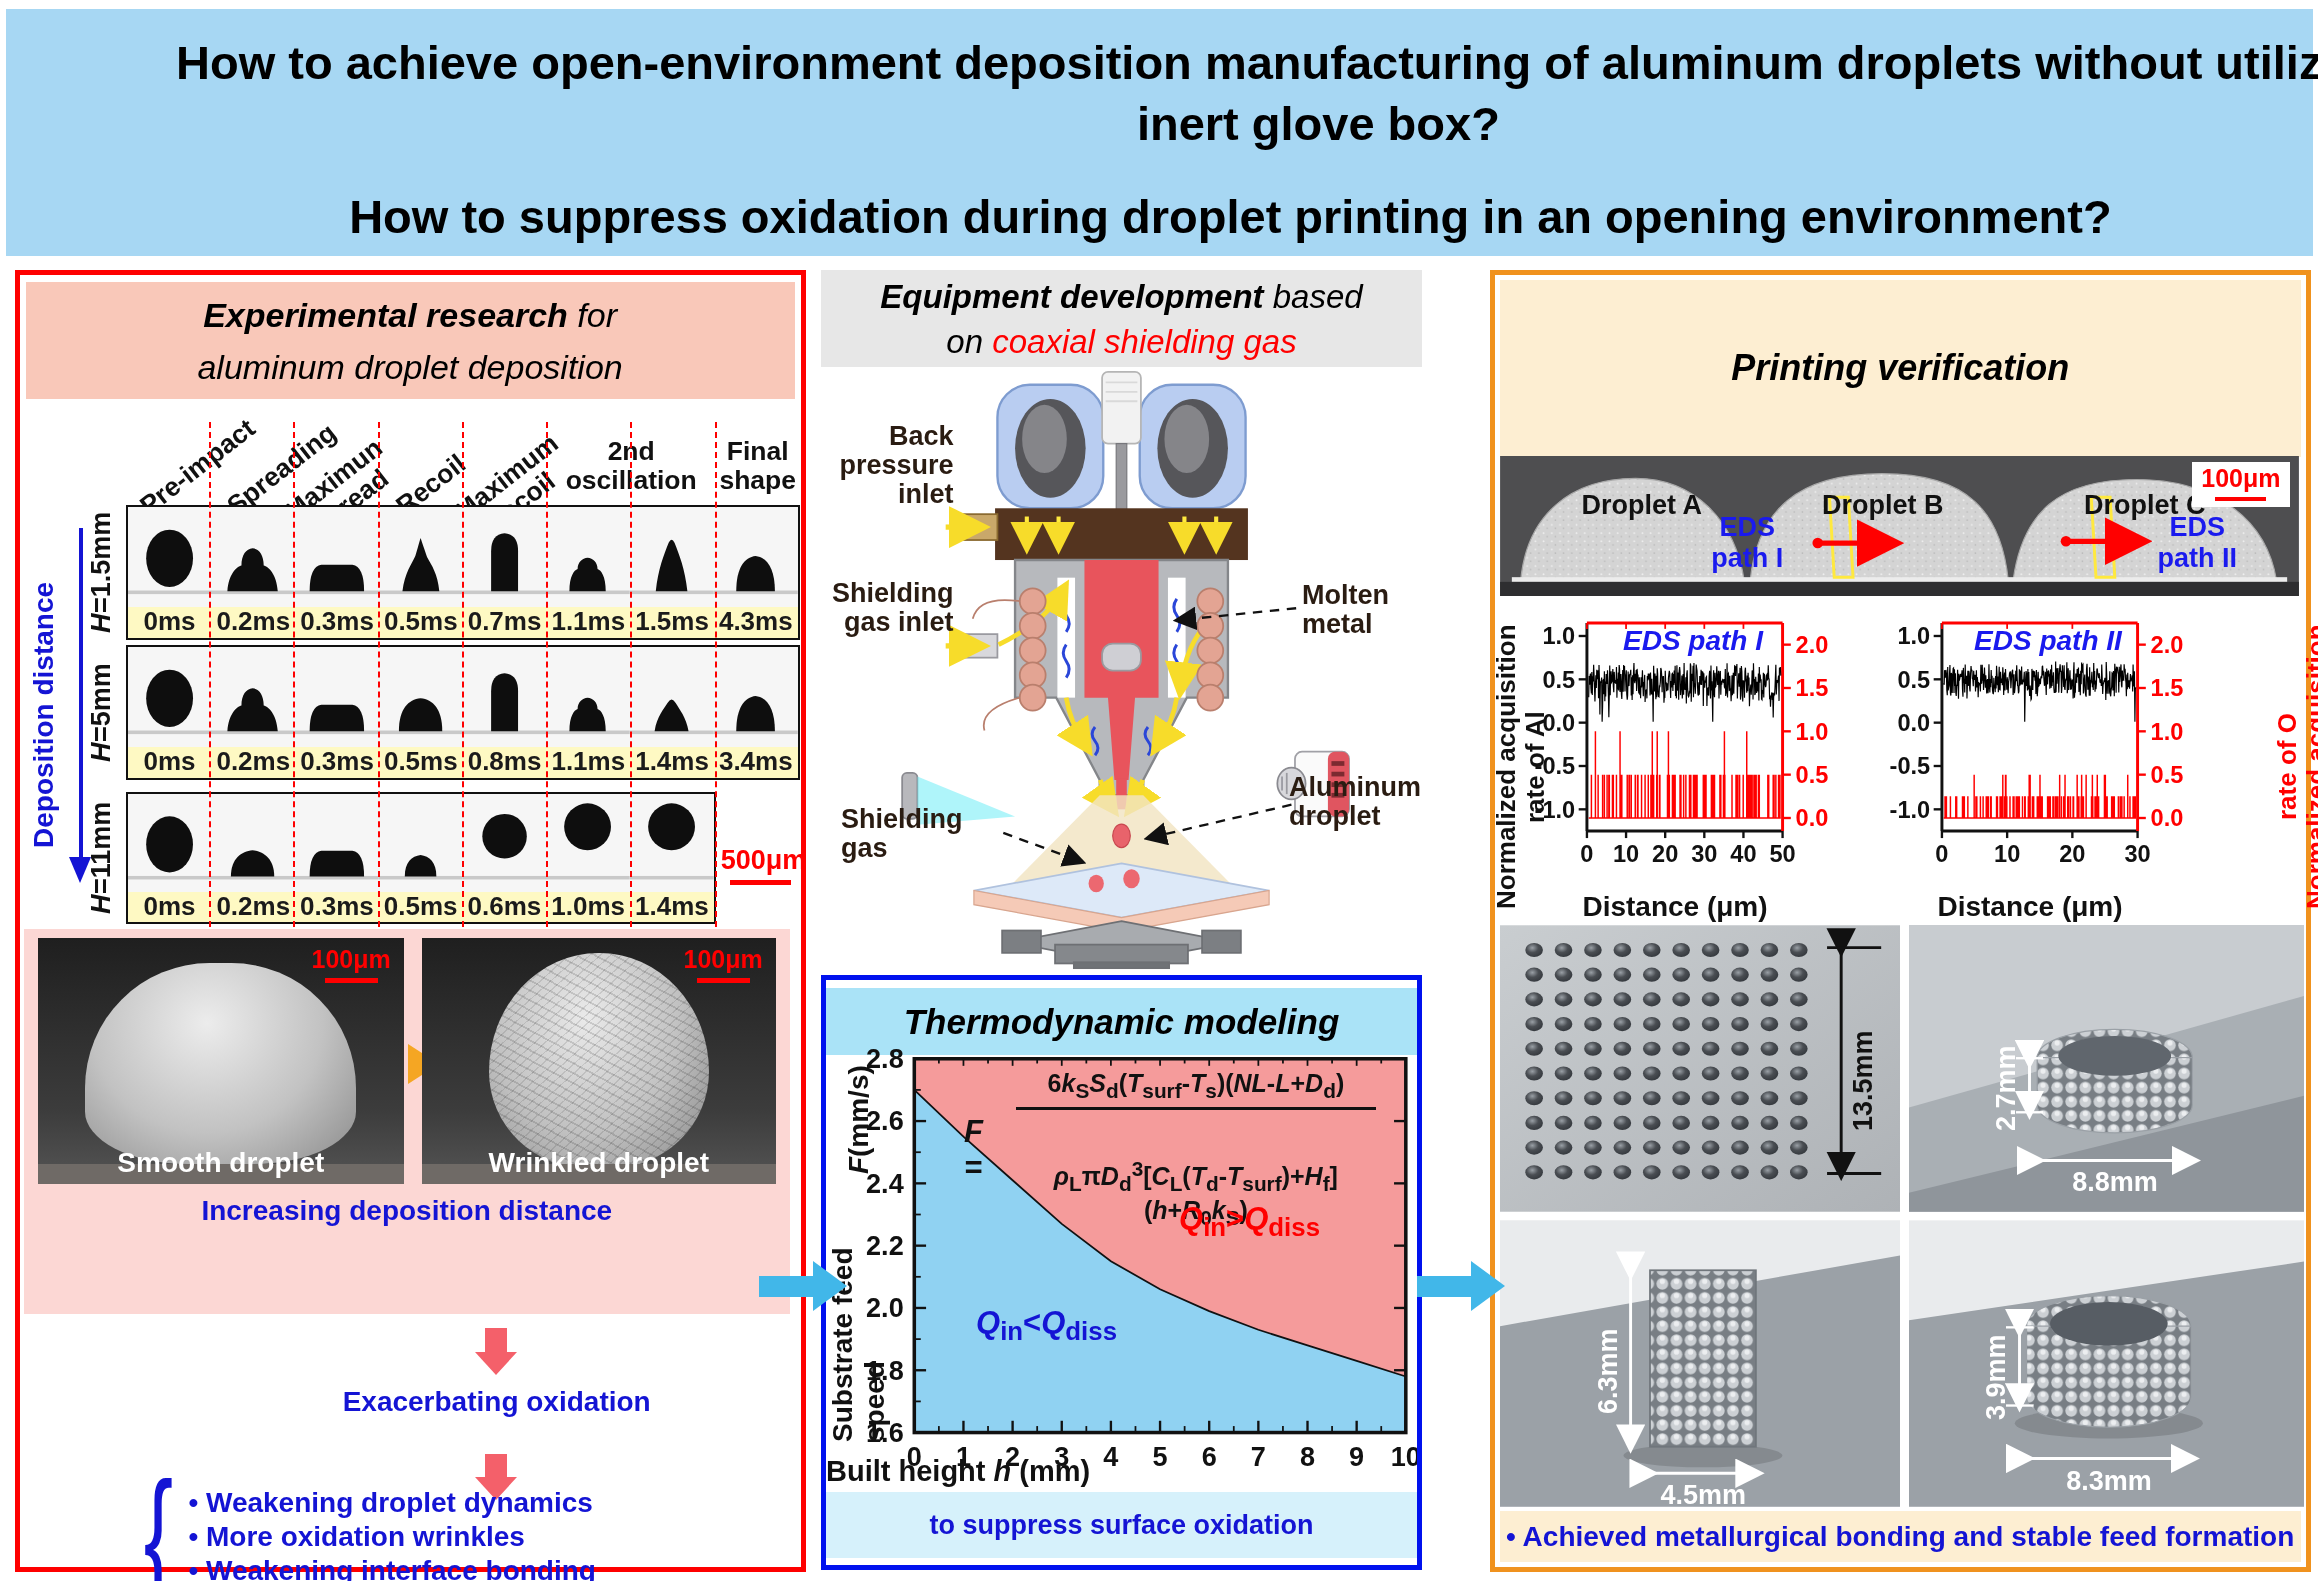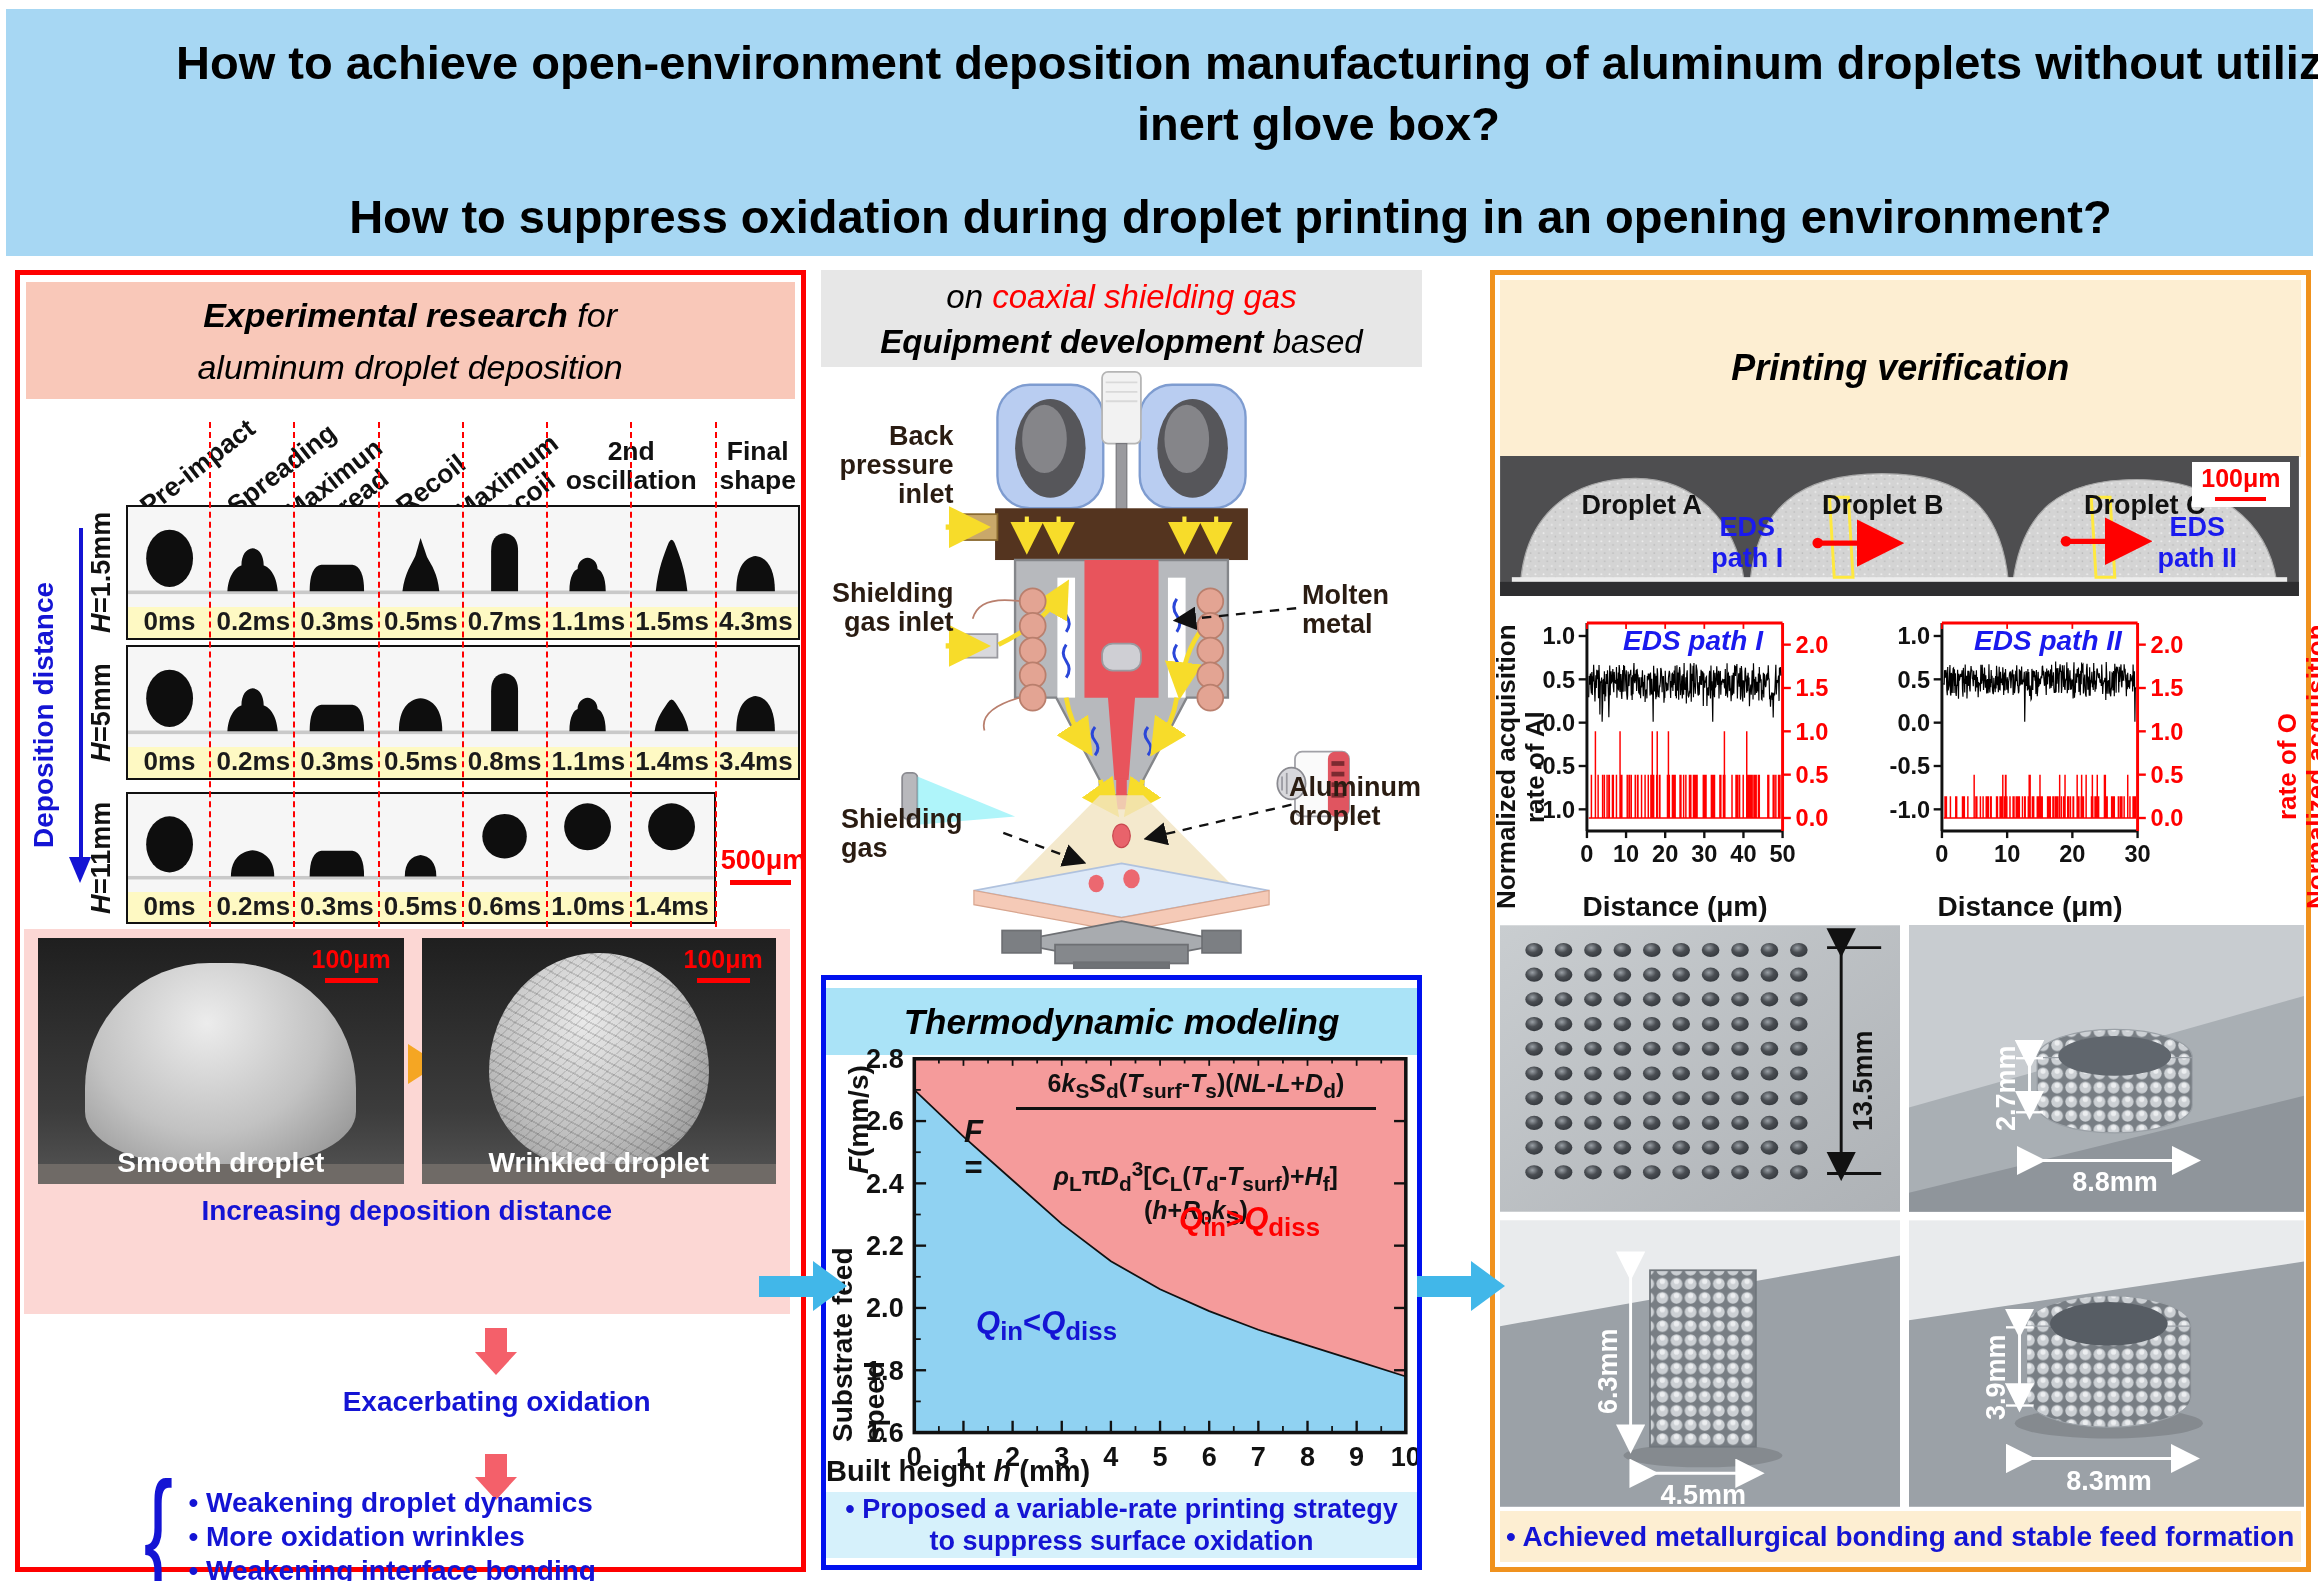--- a/index.html
+++ b/index.html
@@ -501,22 +501,22 @@
       <div id="brace">{</div>
       <ul>
         <li>• Weakening droplet dynamics</li>
         <li>• More oxidation wrinkles</li>
         <li>• Weakening interface bonding</li>
       </ul>
     </div>
   </div>
 
   <div id="mid-title" class="abs ctr">
+    <div><span class="b">Equipment development</span><span> based</span></div>
     <div><span>on </span><span class="red">coaxial shielding gas</span></div>
-    <div><span class="b">Equipment development</span><span> based</span></div>
   </div>
 
   <div id="equip" class="abs">
     <svg viewBox="0 0 1022 1026" width="601" height="604">
 
       <rect x="300" y="28" width="180" height="210" rx="55" fill="#b9cdf1" stroke="#7e9cd0" stroke-width="4"></rect>
       <rect x="542" y="28" width="180" height="210" rx="55" fill="#b9cdf1" stroke="#7e9cd0" stroke-width="4"></rect>
       <ellipse cx="390" cy="136" rx="60" ry="84" fill="#56565a"></ellipse>
       <ellipse cx="632" cy="136" rx="60" ry="84" fill="#56565a"></ellipse>
       <ellipse cx="380" cy="120" rx="38" ry="58" fill="#8d8d92" opacity=".85"></ellipse>
@@ -730,21 +730,20 @@
         <span class="frac">
           <div class="num">6<i>k</i><sub>S</sub><i>S</i><sub>d</sub>(<i>T</i><sub>surf</sub>-<i>T</i><sub>s</sub>)(<i>NL</i>-<i>L</i>+<i>D</i><sub>d</sub>)</div>
           <div class="den"><i>ρ</i><sub>L</sub>π<i>D</i><sub>d</sub><sup>3</sup>[<i>C</i><sub>L</sub>(<i>T</i><sub>d</sub>-<i>T</i><sub>surf</sub>)+<i>H</i><sub>f</sub>](<i>h</i>+<i>R</i><sub>0</sub><i>k</i><sub>S</sub>)</div>
         </span>
       </div>
       <div class="abs region-lab red" style="left:353px;top:154px;"><i>Q</i><sub>in</sub>&gt;<i>Q</i><sub>diss</sub></div>
       <div class="abs region-lab blue" style="left:150px;top:258px;"><i>Q</i><sub>in</sub>&lt;<i>Q</i><sub>diss</sub></div>
       <div id="thermo-xlabel" class="abs">Built height <i>h</i> (mm)</div>
     </div>
     <div id="thermo-foot" class="abs">
-      <div>• Proposed a variable-rate printing strategy</div>
       <div>to suppress surface oxidation</div>
     </div>
   </div>
 
   <div id="right-panel" class="abs">
     <div id="rp-title" class="abs">Printing verification</div>
 
     <div id="cross-sec" class="abs">
       <svg viewBox="0 0 1358 238" width="799" height="140">
         <rect width="1358" height="238" fill="#4e4e50"></rect>

